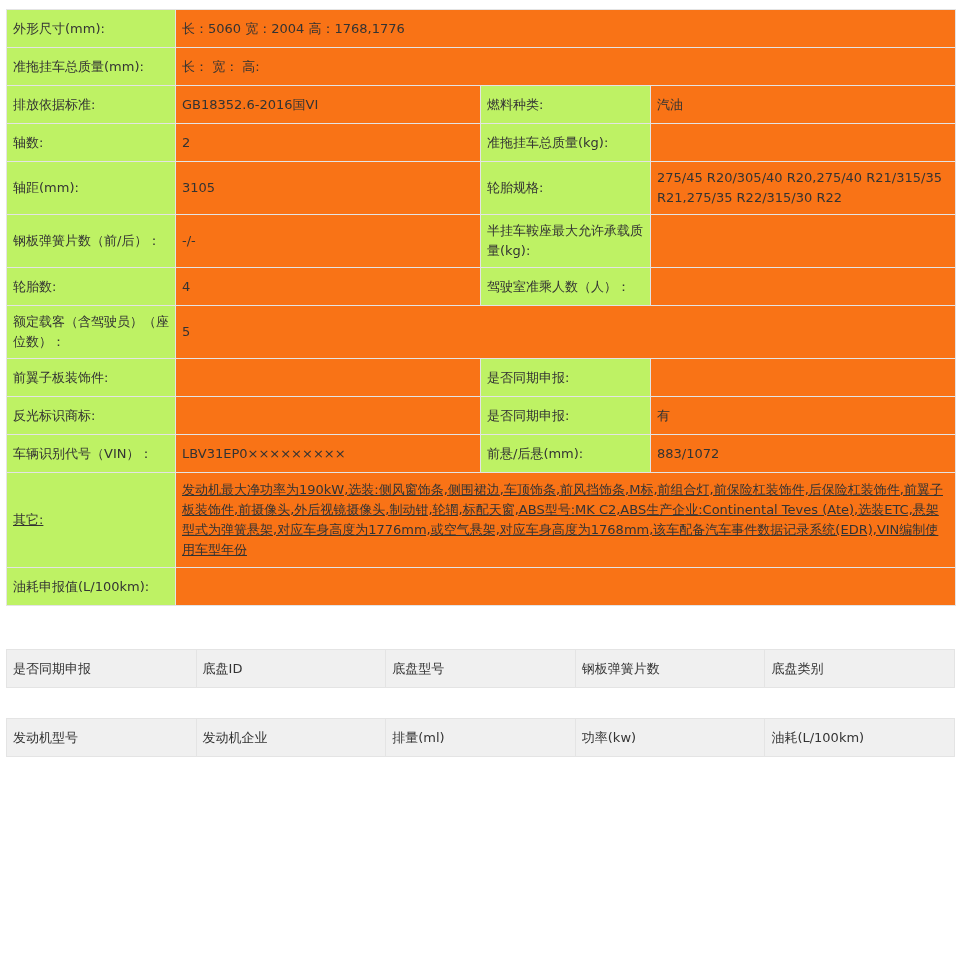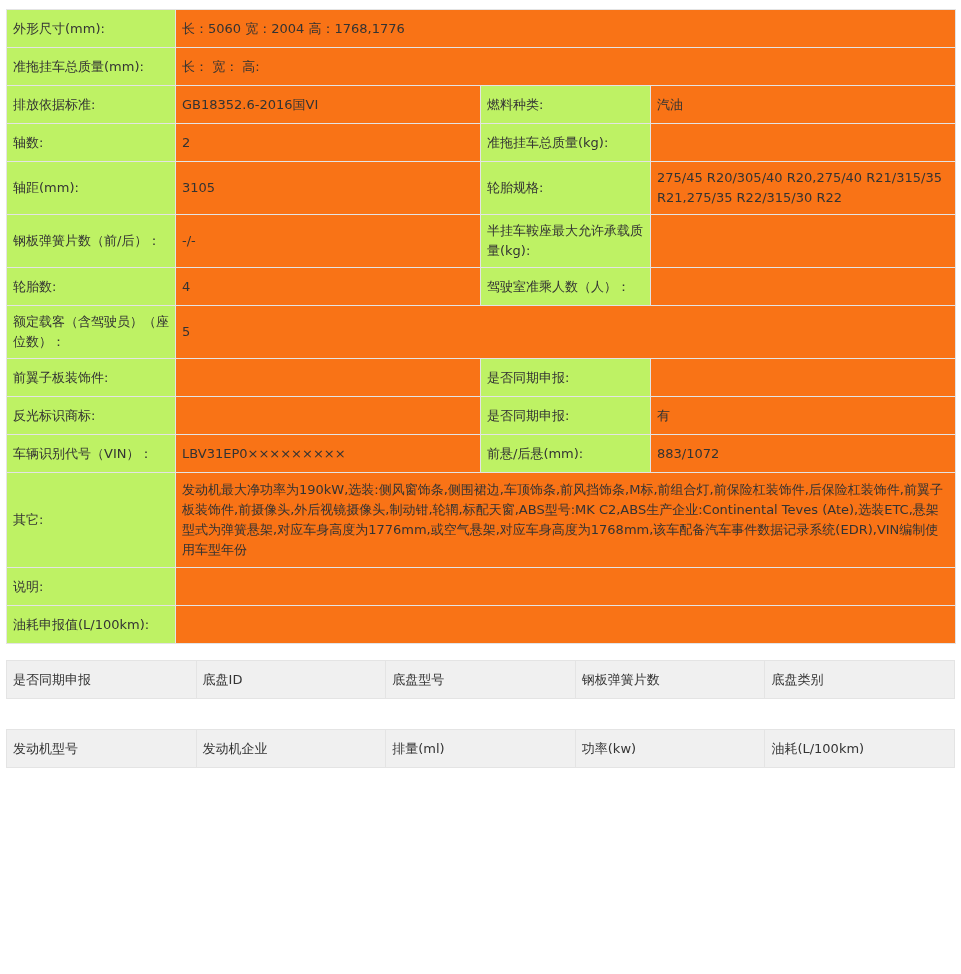--- a/index.html
+++ b/index.html
@@ -5,22 +5,22 @@
   * { box-sizing: border-box; margin: 0; padding: 0; }
   html, body { width: 961px; height: 974px; background: #ffffff; overflow: hidden; }
   body { font-family: "DejaVu Sans", "Liberation Sans", sans-serif; font-size: 13px; color: #333333; position: relative; }
   .wrap { position: absolute; left: 6px; top: 9px; width: 949px; }
   table { border-collapse: collapse; width: 949px; table-layout: fixed; }
   td { border: 1px solid #e4e4e4; padding: 0 6px; vertical-align: middle; line-height: 20px; word-break: break-all; }
   td.lbl { background: #bef264; color: #333; }
   td.val { background: #f97316; color: #333; }
   .spec td { height: 38px; }
   .spec tr.tall td { height: 53px; }
-  .spec tr.other td { height: 95px; }
-  .grid { margin-top: 16px; }
+  .spec tr.other td { height: 95px; text-decoration: underline; }
+  .grid { margin-top: 43px; }
   .grid td { height: 38px; }
   .grid tr.head td { background: #f0f0f0; }
   .grid2 { margin-top: 30px; }
   .grid2 td { height: 38px; background: #f0f0f0; }
 </style>
 </head>
 <body>
 
 <div class="wrap">
   <table class="spec">
@@ -89,24 +89,20 @@
       <td class="lbl">车辆识别代号（VIN）：</td>
       <td class="val">LBV31EP0×××××××××</td>
       <td class="lbl">前悬/后悬(mm):</td>
       <td class="val">883/1072</td>
     </tr>
     <tr class="other">
       <td class="lbl">其它:</td>
       <td class="val" colspan="3">发动机最大净功率为190kW,选装:侧风窗饰条,侧围裙边,车顶饰条,前风挡饰条,M标,前组合灯,前保险杠装饰件,后保险杠装饰件,前翼子板装饰件,前摄像头,外后视镜摄像头,制动钳,轮辋,标配天窗,ABS型号:MK C2,ABS生产企业:Continental Teves (Ate),选装ETC,悬架型式为弹簧悬架,对应车身高度为1776mm,或空气悬架,对应车身高度为1768mm,该车配备汽车事件数据记录系统(EDR),VIN编制使用车型年份</td>
     </tr>
     <tr>
-      <td class="lbl">说明:</td>
-      <td class="val" colspan="3"></td>
-    </tr>
-    <tr>
       <td class="lbl">油耗申报值(L/100km):</td>
       <td class="val" colspan="3"></td>
     </tr>
   </tbody>
     </table>
 
   <table class="grid">
     <tbody>
         <tr class="head">
       <td>是否同期申报</td>

